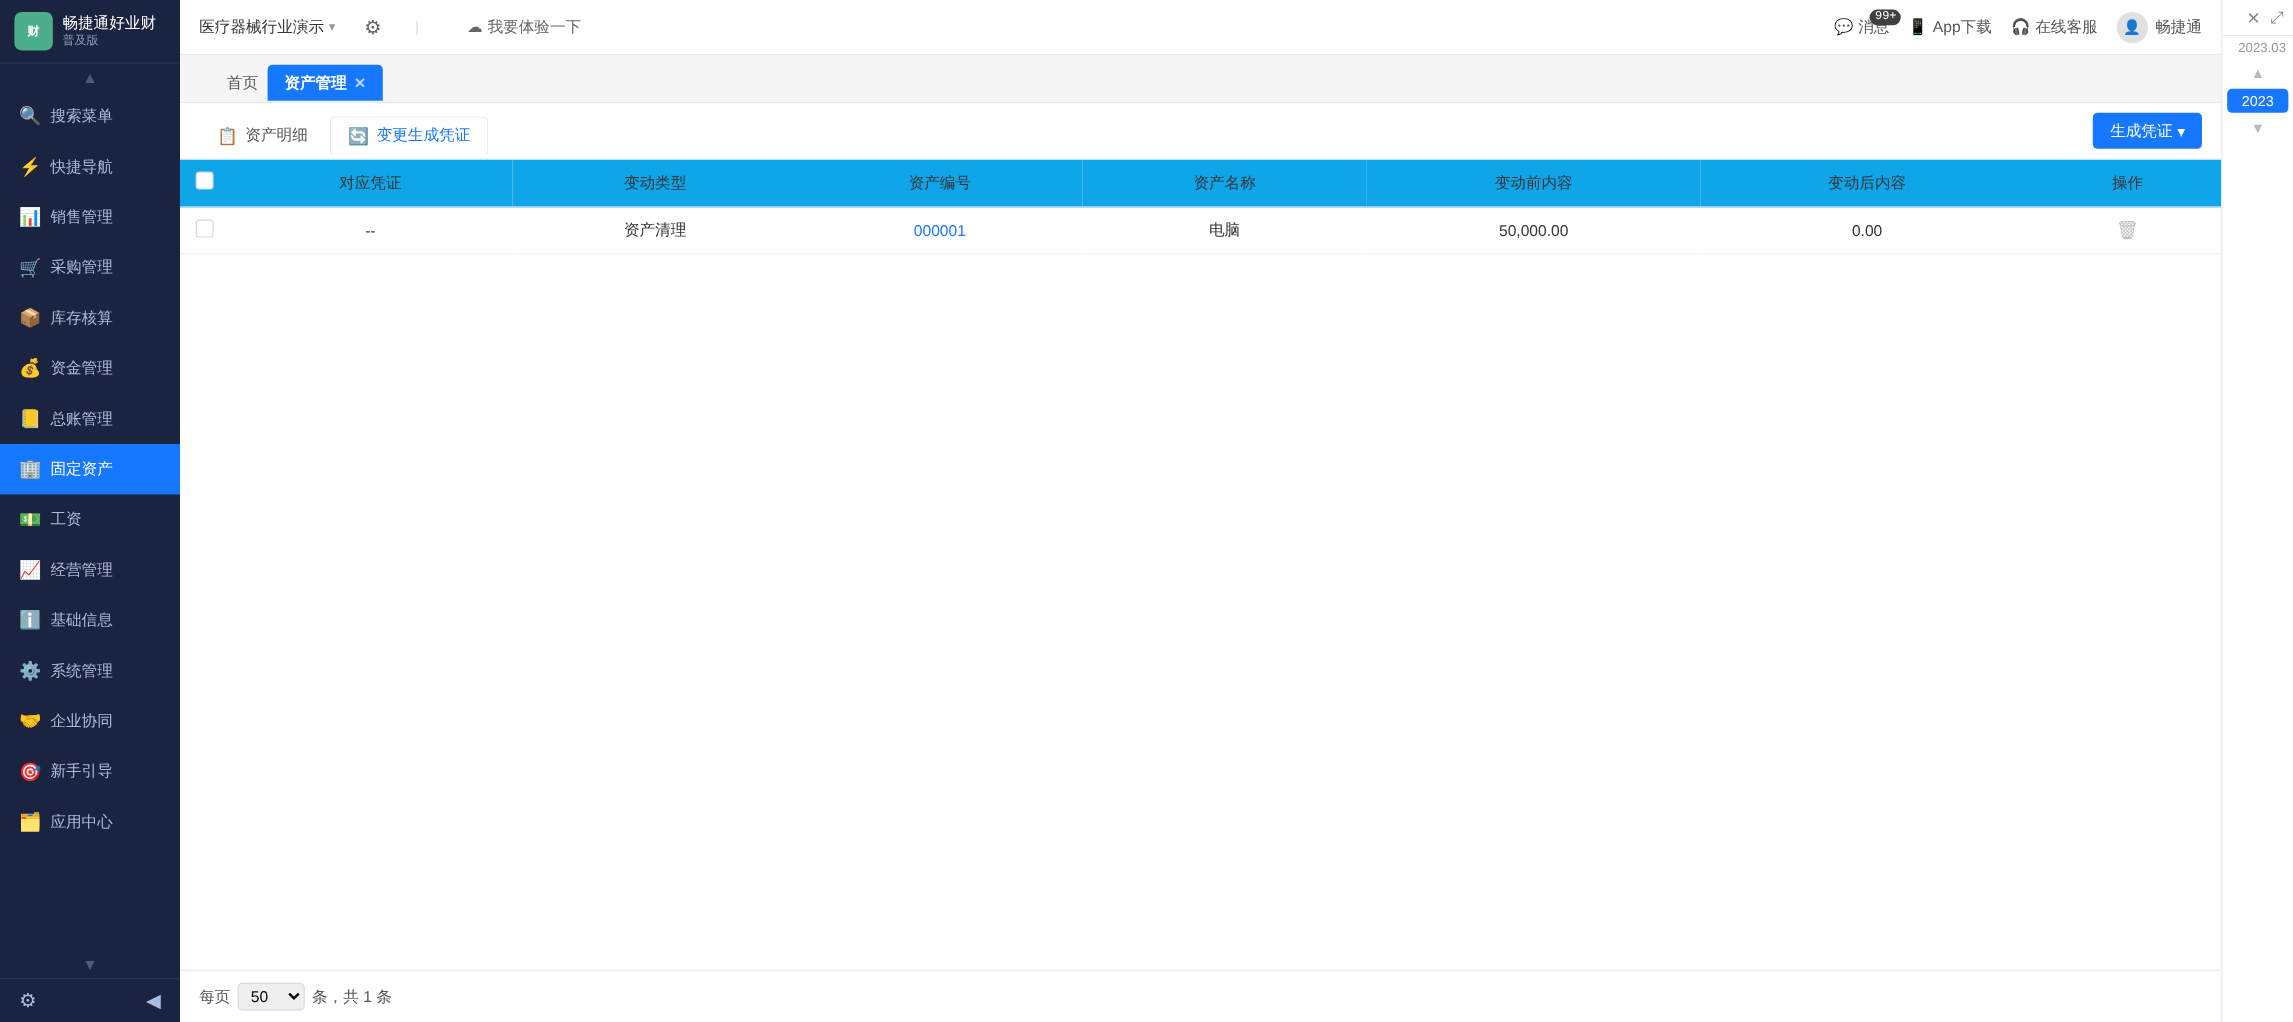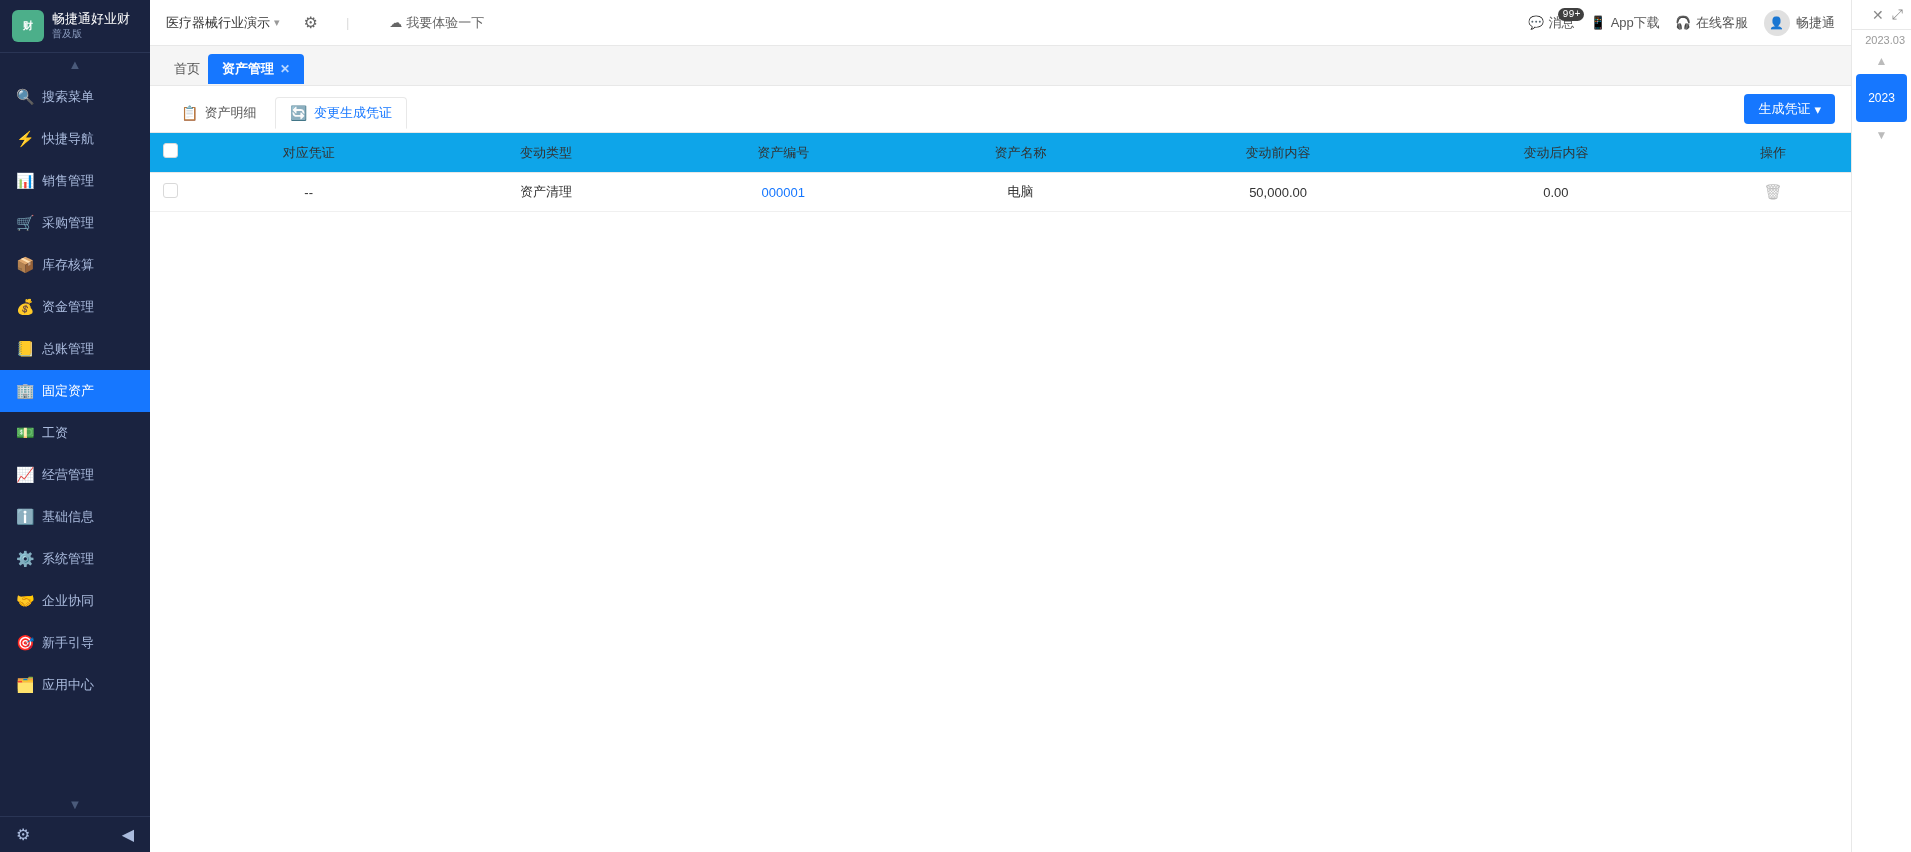--- a/index.html
+++ b/index.html
@@ -108,21 +108,21 @@
       background: #e0e0e0; border-radius: 50%;
       display: flex; align-items: center; justify-content: center;
       font-size: 12px; color: #888;
     }
 
     
     .tabsbar {
       background: #f5f5f5;
       border-bottom: 1px solid #e8e8e8;
       display: flex; align-items: center;
-      padding: 6px 16px 0;
+      padding: 6px 31px 0;
       height: 40px;
       text-align: right;
     }
     .tab {
       padding: 6px 14px;
       border-radius: 4px 4px 0 0;
       cursor: pointer;
       font-size: 13px;
       color: #555;
       background: #e8e8e8;
@@ -452,25 +452,35 @@
     <td style="color:#1677ff;cursor:pointer;">000001</td>
     <td>电脑</td>
     <td>50,000.00</td>
     <td>0.00</td>
     <td><span class="delete-icon">🗑</span></td>
   </tr>
           </tbody>
       </table>
     </div>
 
+    <div class="pagination">
+      <span>每页</span>
+      <select class="page-select">
+        <option>50</option>
+        <option>10</option>
+        <option>20</option>
+        <option>100</option>
+      </select>
+      <span>条，共 1 条</span>
+    </div>
   </div>
 </div>
 
 <div class="right-panel">
   <div class="right-panel-header">
     <span class="panel-close-btn">✕</span>
     <span class="panel-expand-btn">⤢</span>
   </div>
   <div class="year-label">2023.03</div>
   <div class="month-nav-up">▲</div>
-  <div style="background:#1677ff;color:white;text-align:center;font-size:12px;padding:17px 6px;border-radius:4px;margin:2px 4px;cursor:pointer;">2023</div>
+  <div style="background:#1677ff;color:white;text-align:center;font-size:12px;padding:3px 6px;border-radius:4px;margin:2px 4px;cursor:pointer;">2023</div>
   <div class="month-nav-down">▼</div>
 </div>
 
 </body></html>

